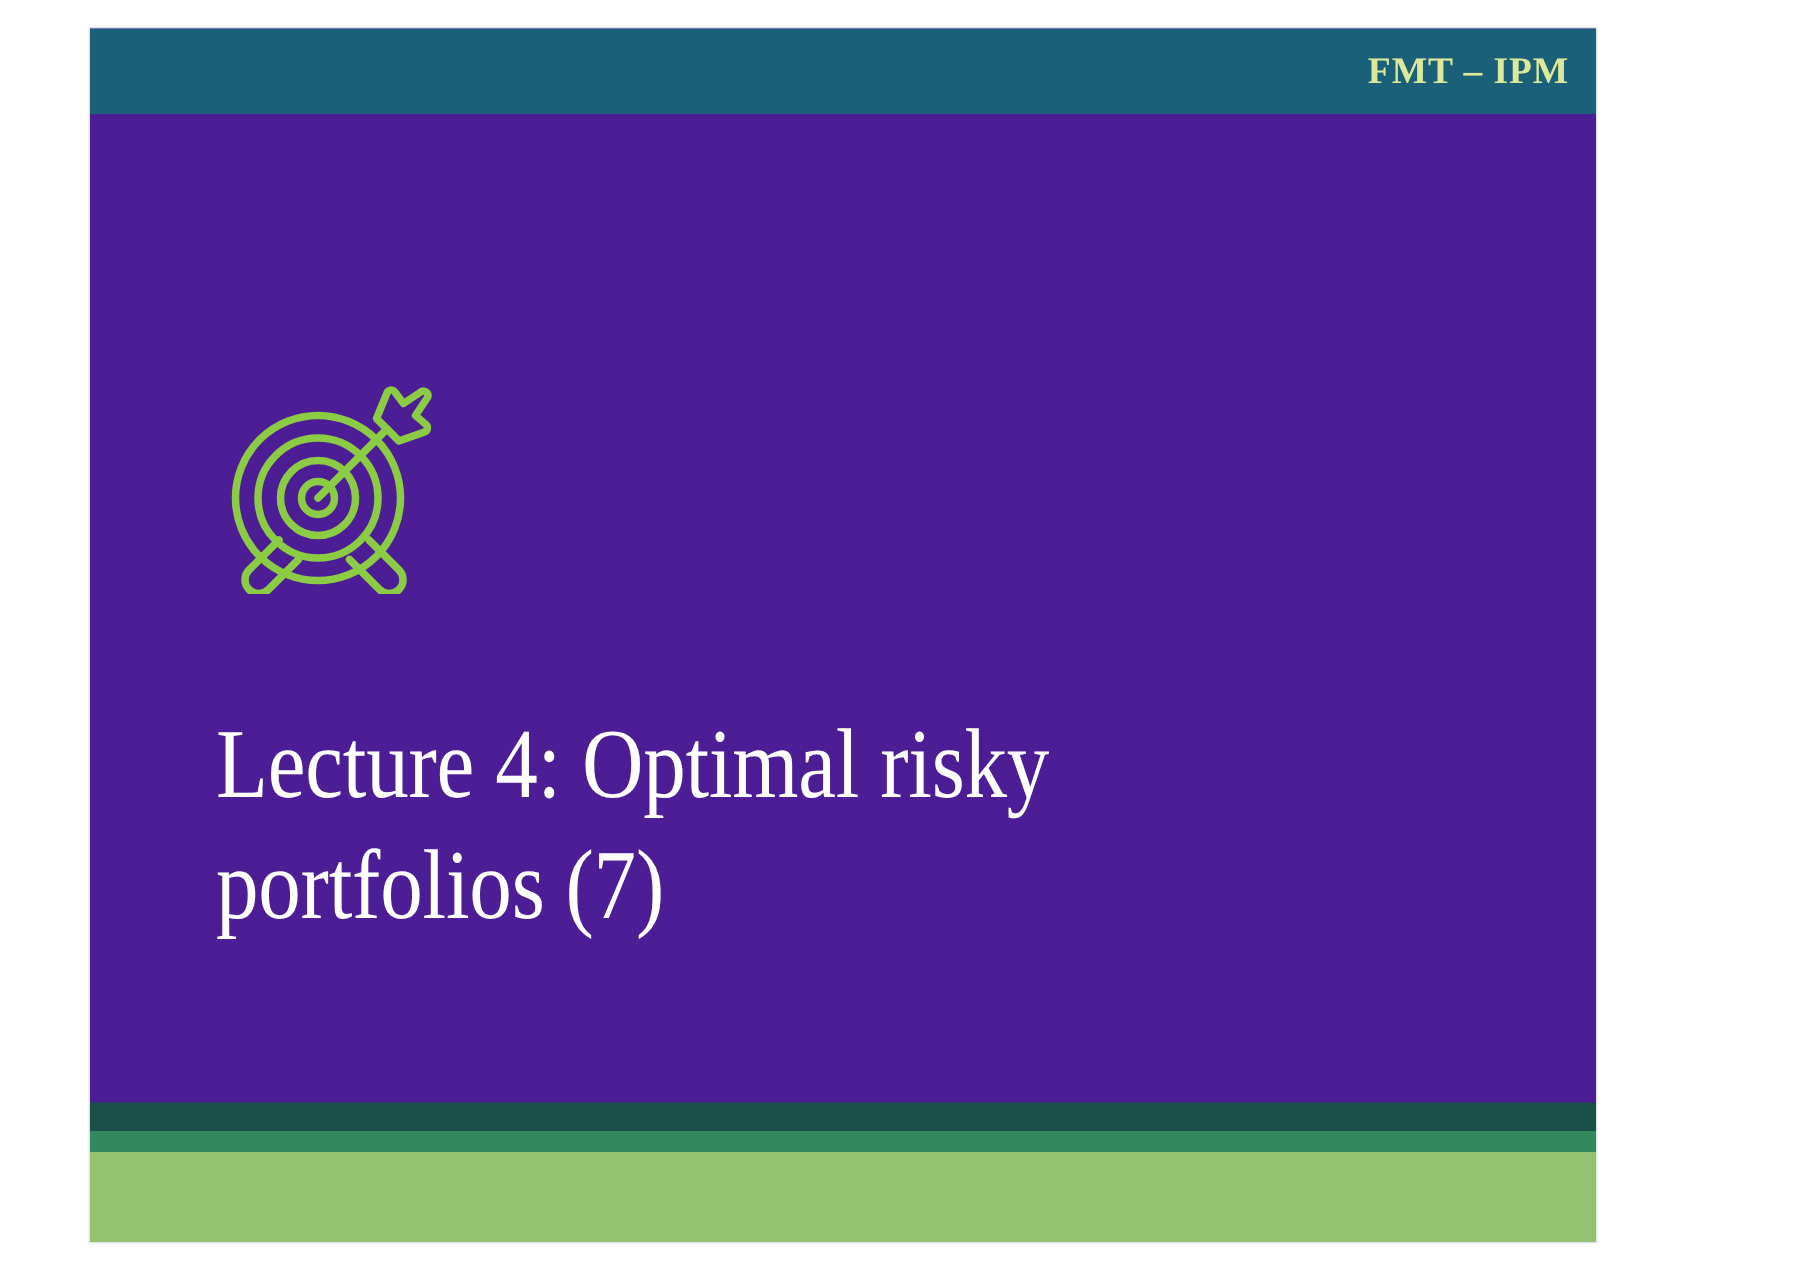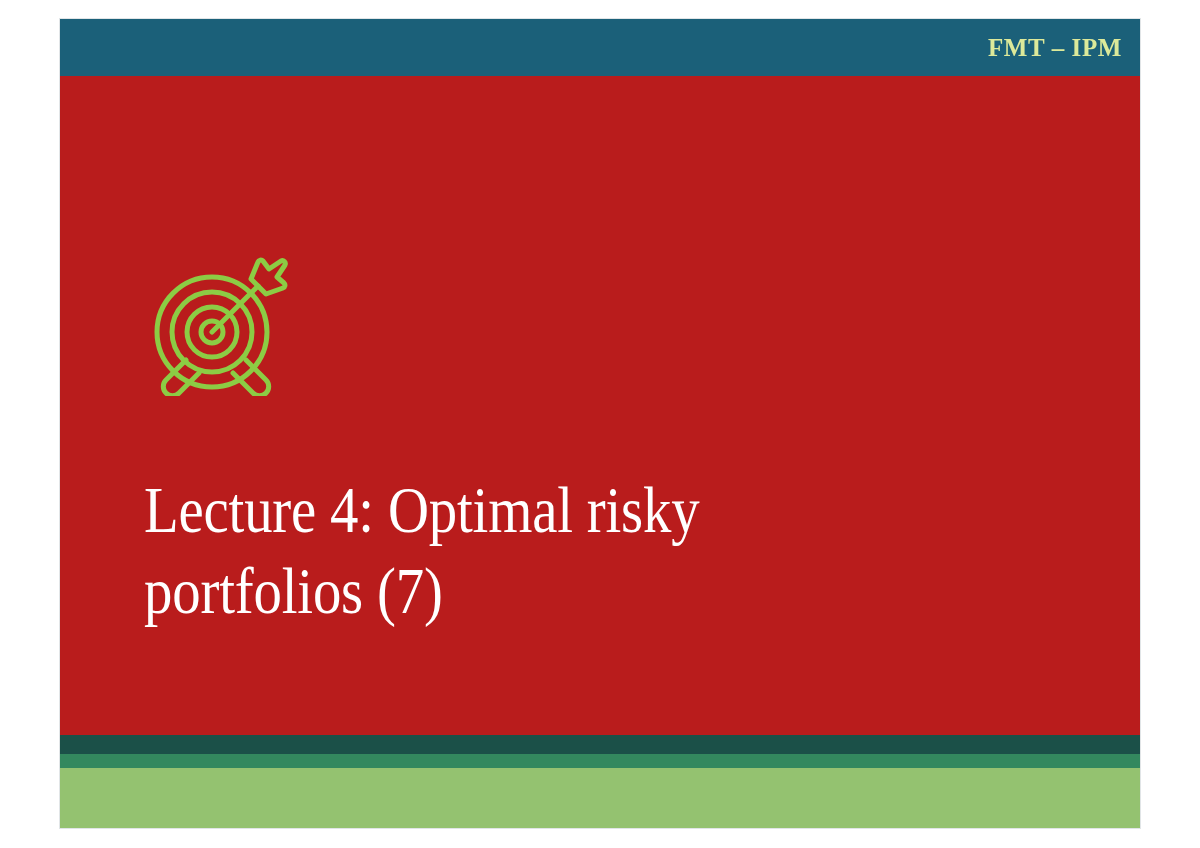--- a/index.html
+++ b/index.html
@@ -12,23 +12,23 @@
     height: 848px;
     position: relative;
     font-family: "Liberation Serif", "DejaVu Serif", serif;
     overflow: hidden;
   }
 
   #slide {
     position: absolute;
     left: 60px;
     top: 19px;
-    width: 1080px;
+    width: 1004px;
     height: 809px;
-    background: #b91c1c;
+    background: #4c1d95;
     overflow: hidden;
     box-shadow: 0 0 0 1px rgba(200,208,212,0.55);
   }
 
   
   #header-band {
     position: absolute;
     left: 0;
     top: 0;
     width: 100%;

